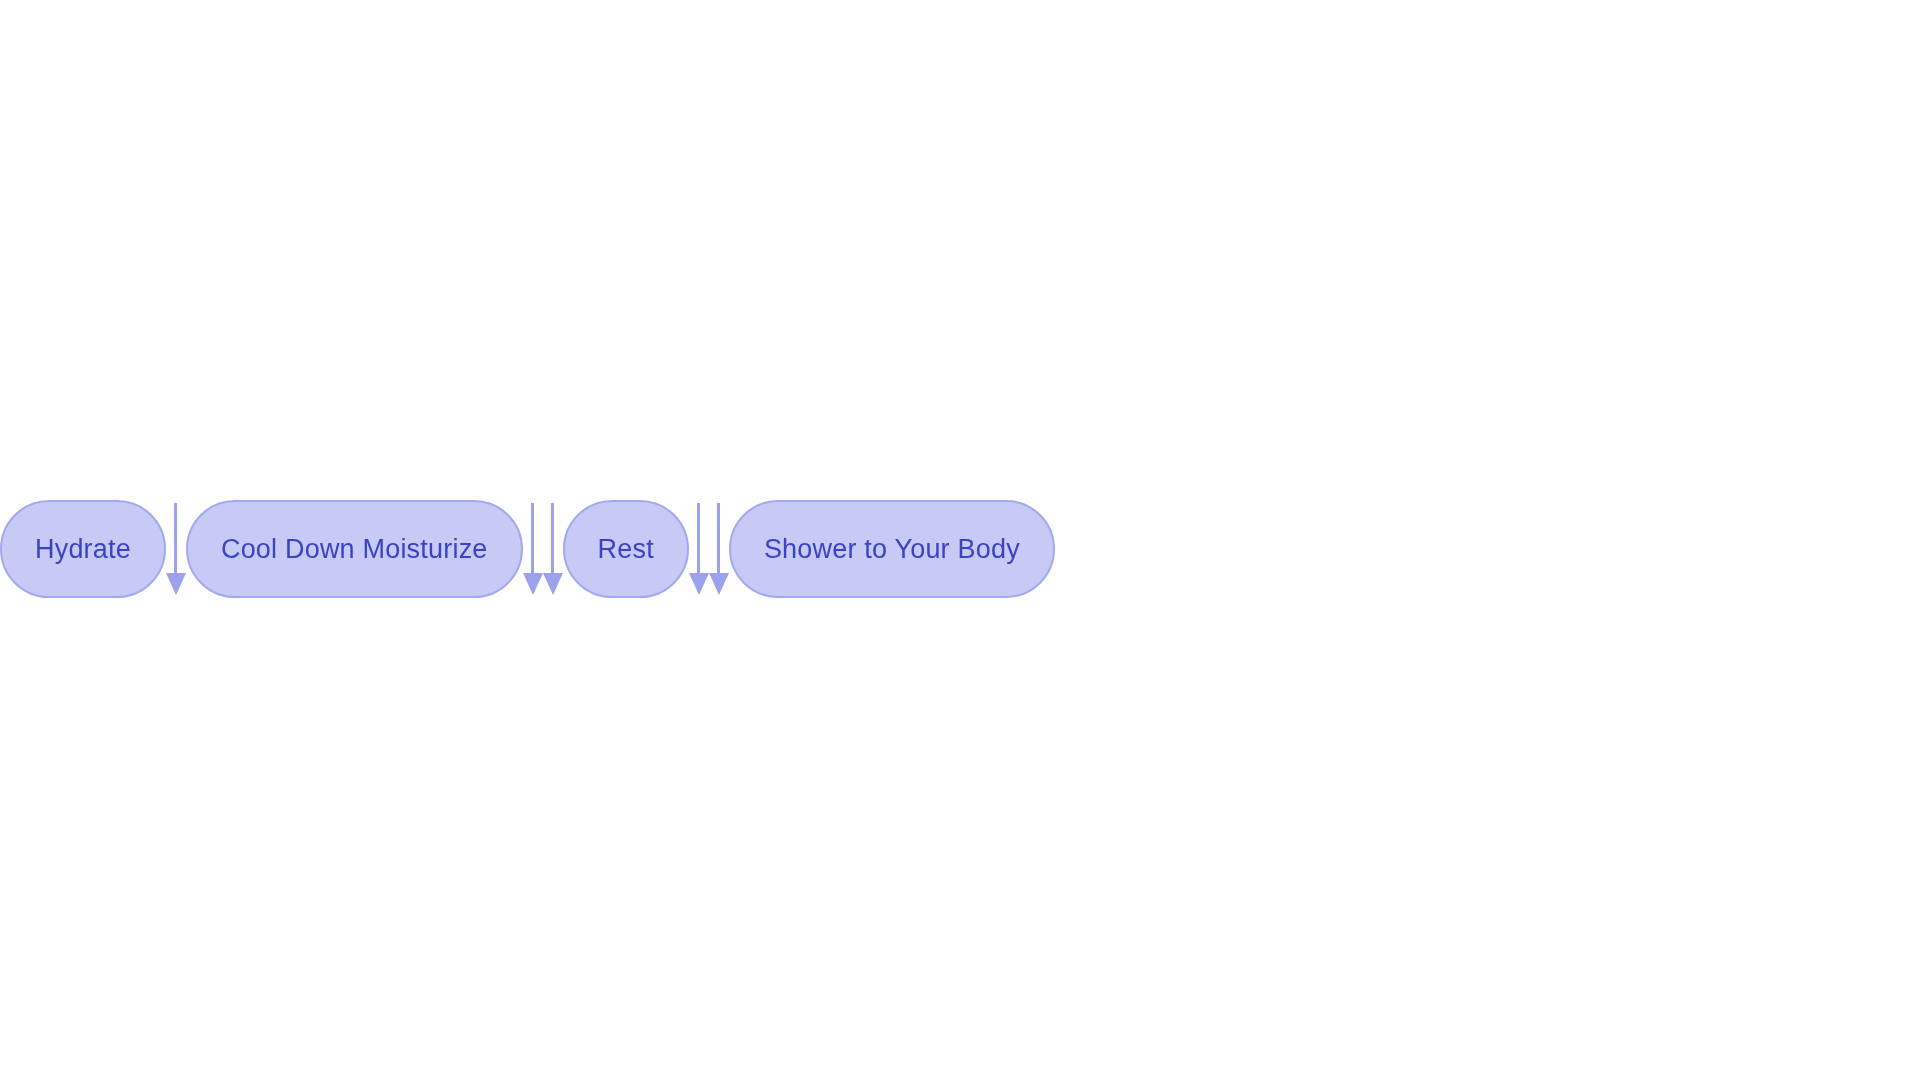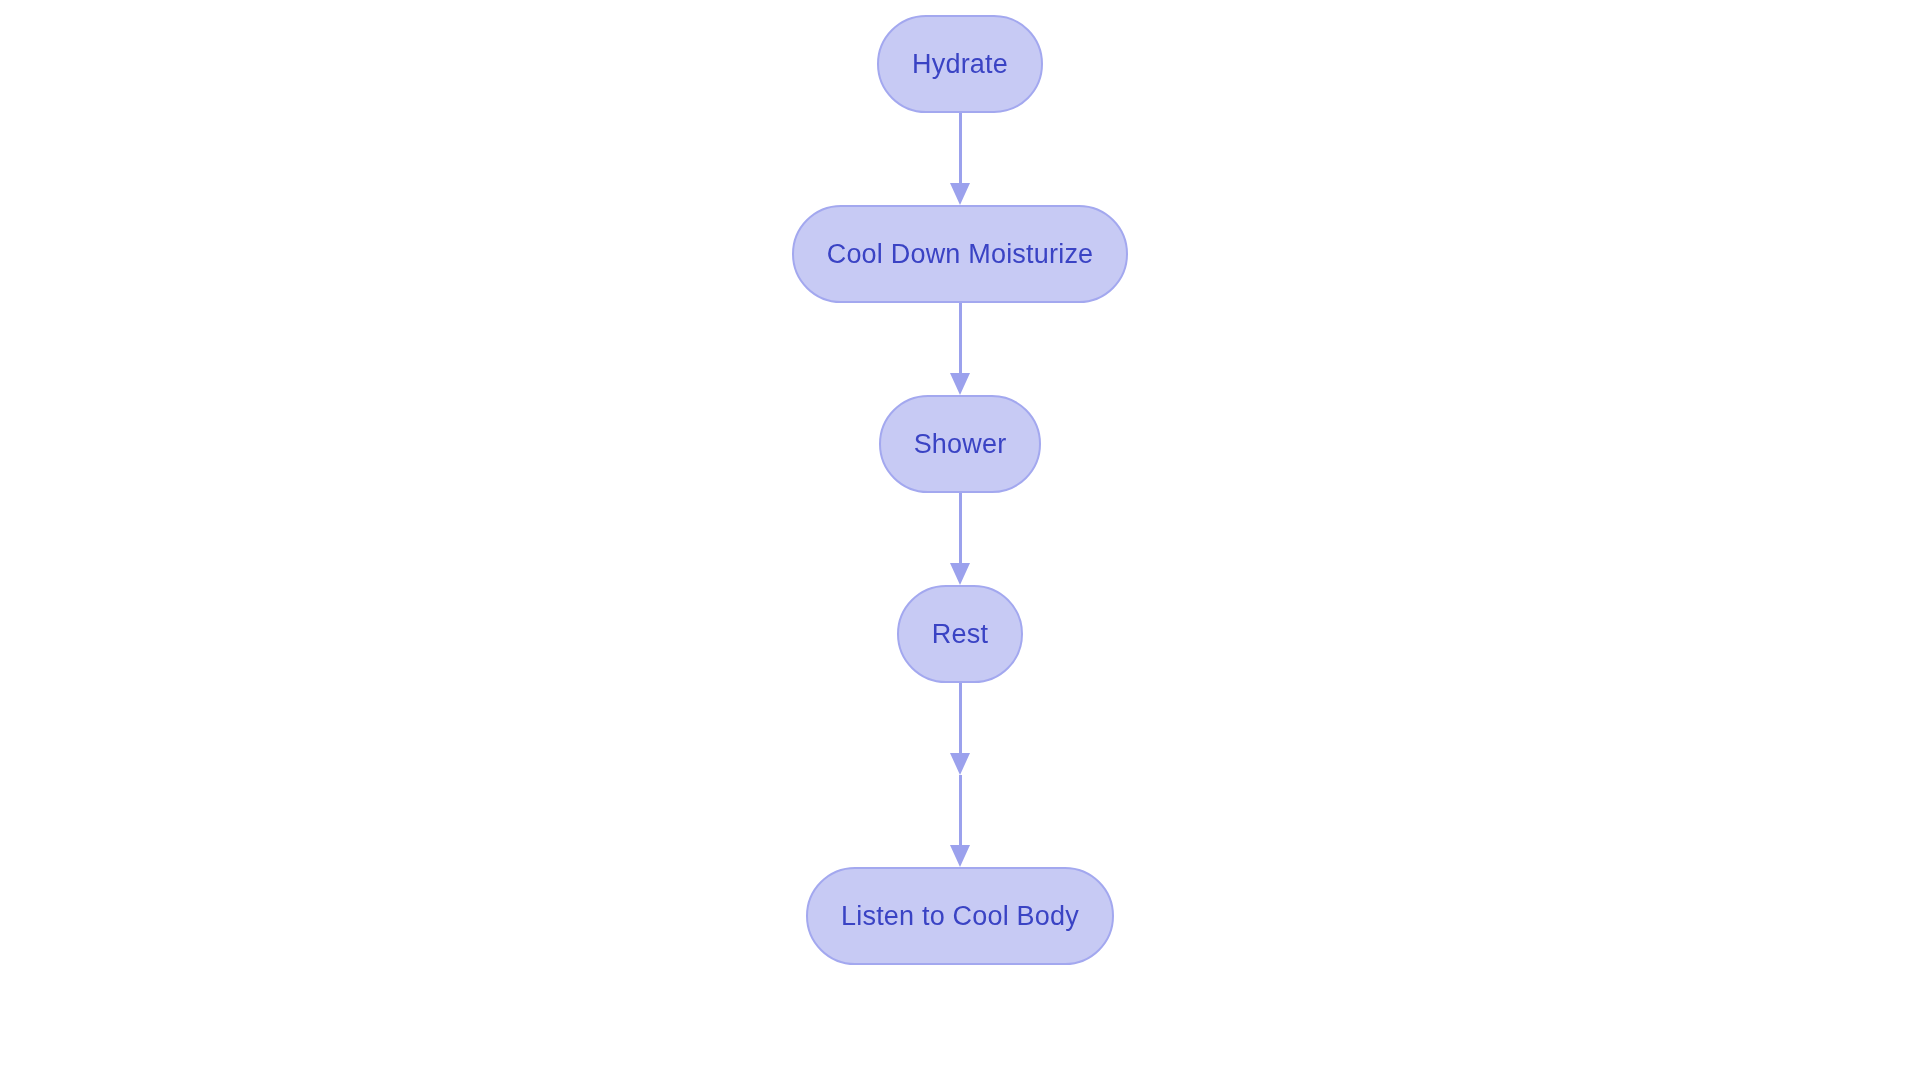--- a/index.html
+++ b/index.html
@@ -16,21 +16,21 @@
     background: var(--background);
     font-family: "Liberation Sans", sans-serif;
     overflow: hidden;
   }
   .canvas {
     position: relative;
     width: 1920px;
     height: 1083px;
     background: var(--background);
     display: flex;
-    flex-direction: column;
+    flex-direction: row;
     align-items: center;
     padding-top: 15px;
   }
   .node {
     height: 98px;
     min-width: 125px;
     padding: 0 33px;
     display: flex;
     align-items: center;
     justify-content: center;
@@ -76,35 +76,34 @@
     <div class="arrowhead"></div>
   </div>
 
   <div class="node">Cool Down Moisturize</div>
 
   <div class="connector">
     <div class="connector-line"></div>
     <div class="arrowhead"></div>
   </div>
 
-  <div class="node">Shower</div>
 
   <div class="connector">
     <div class="connector-line"></div>
     <div class="arrowhead"></div>
   </div>
 
   <div class="node">Rest</div>
 
   <div class="connector">
     <div class="connector-line"></div>
     <div class="arrowhead"></div>
   </div>
 
 
   <div class="connector">
     <div class="connector-line"></div>
     <div class="arrowhead"></div>
   </div>
 
-  <div class="node">Listen to Cool Body</div>
+  <div class="node">Shower to Your Body</div>
 
 </div>
 
 </body></html>

